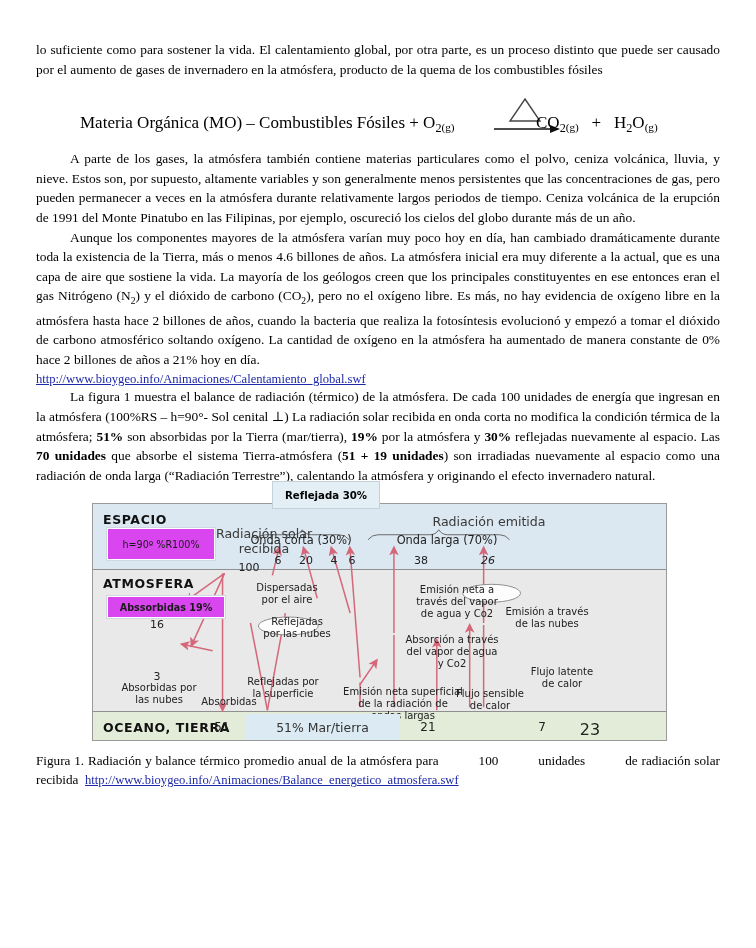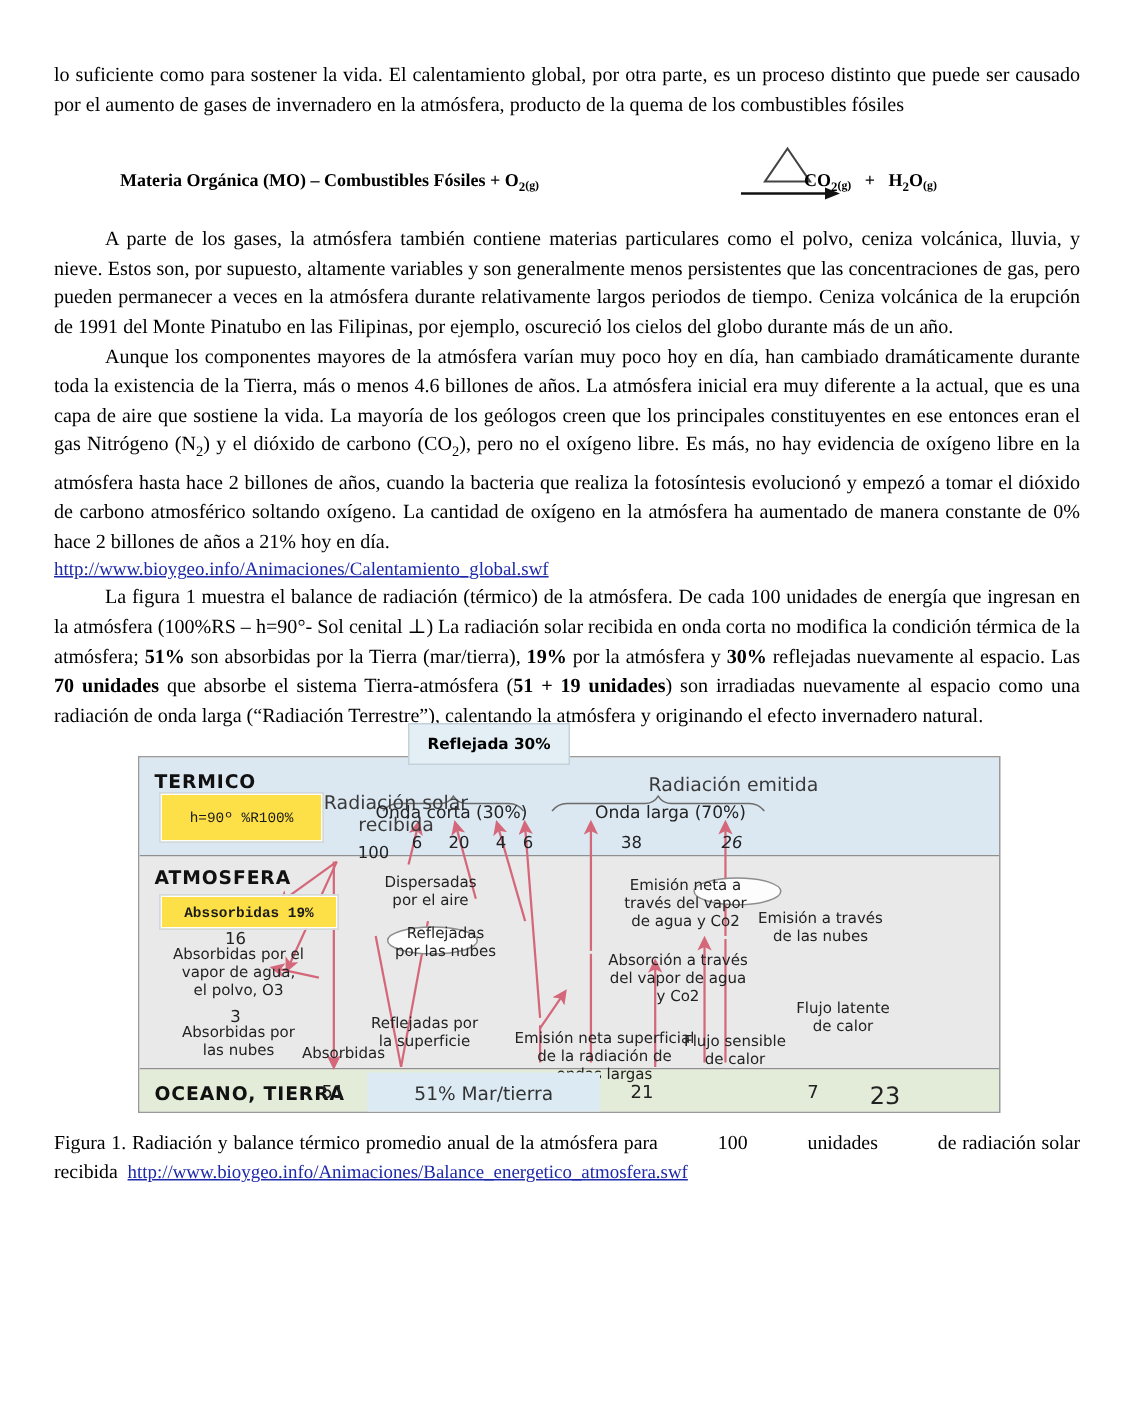--- a/index.html
+++ b/index.html
@@ -30,22 +30,22 @@
   }
   p.indent { text-indent: 34px; }
   .link {
     color: #1d29a8;
     text-decoration: underline;
     font-size: 12.6px;
     word-break: break-all;
   }
   .equation {
     margin: 12px 0 14px 0;
-    font-size: 12px;
-    font-weight: bold;
+    font-size: 17px;
+    font-weight: normal;
     position: relative;
     height: 44px;
   }
   .eq-left {
     position: absolute;
     left: 44px;
     top: 22px;
     white-space: nowrap;
   }
   .eq-arrow {
@@ -108,31 +108,30 @@
   }
   .band-title {
     position: absolute;
     font-weight: bold;
     font-size: 12.5px;
     letter-spacing: 0.6px;
     color: #111;
   }
   .callout {
     position: absolute;
-    background: #fde047;
+    background: #d946ef;
     border: 1px solid #ffffff;
     outline: 1px solid #cfd9df;
     font-size: 9.6px;
     color: #1a1a1a;
     display: flex;
     align-items: center;
     justify-content: center;
     text-align: center;
     box-sizing: border-box;
-    font-family: Liberation Mono, monospace;
   }
   .dlabel {
     position: absolute;
     font-size: 10px;
     color: #222;
     text-align: center;
     line-height: 12px;
     white-space: pre-line;
   }
   .dlabel.big { font-size: 12.6px; color: #3a3a3a; line-height: 15px; }
@@ -260,21 +259,21 @@
           <ellipse cx="196" cy="123" rx="30" ry="9"></ellipse>
           <ellipse cx="400" cy="90" rx="29" ry="9"></ellipse>
         </g>
 
         <g stroke="#6b6b6b" stroke-width="1" fill="none">
           <path d="M163,36 q4,-5 10,-5 l28,0 q6,0 9,-5 q3,5 9,5 l28,0 q6,0 10,5"></path>
           <path d="M276,36 q4,-5 10,-5 l52,0 q6,0 9,-5 q3,5 9,5 l52,0 q6,0 10,5"></path>
         </g>
       </svg>
 
-      <div class="band-title" style="left:10px; top:8px;">TERMICO</div>
+      <div class="band-title" style="left:10px; top:8px;">ESPACIO</div>
       <div class="band-title" style="left:10px; top:72px;">ATMOSFERA</div>
       <div class="band-title" style="left:10px; top:216px;">OCEANO, TIERRA</div>
 
       <div class="callout" style="left:14px; top:24px; width:108px; height:32px;">h=90º %R100%</div>
       <div class="callout" style="left:14px; top:92px; width:118px; height:22px; font-weight:bold;">Abssorbidas 19%</div>
 
       <div class="dlabel big" style="left:106px; top:22px; width:130px;">Radiación solar
 recibida</div>
       <div class="dnum" style="left:136px; top:57px; width:40px;">100</div>
 
@@ -292,23 +291,20 @@
 
       <div class="dlabel" style="left:146px; top:78px; width:96px;">Dispersadas
 por el aire</div>
       <div class="dlabel" style="left:155px; top:112px; width:98px;">Reflejadas
 por las nubes</div>
       <div class="dlabel" style="left:138px; top:172px; width:104px;">Reflejadas por
 la superficie</div>
       <div class="dlabel" style="left:96px; top:192px; width:80px;">Absorbidas</div>
 
       <div class="dnum" style="left:44px; top:114px; width:40px;">16</div>
-      <div class="dlabel" style="left:10px; top:126px; width:112px;">Absorbidas por el
-vapor de agua,
-el polvo, O3</div>
       <div class="dnum" style="left:44px; top:166px; width:40px;">3</div>
       <div class="dlabel" style="left:10px; top:178px; width:112px;">Absorbidas por
 las nubes</div>
 
       <div class="dlabel" style="left:310px; top:80px; width:108px;">Emisión neta a
 través del vapor
 de agua y Co2</div>
       <div class="dlabel" style="left:398px; top:102px; width:112px;">Emisión a través
 de las nubes</div>
       <div class="dlabel" style="left:300px; top:130px; width:118px;">Absorción a través

